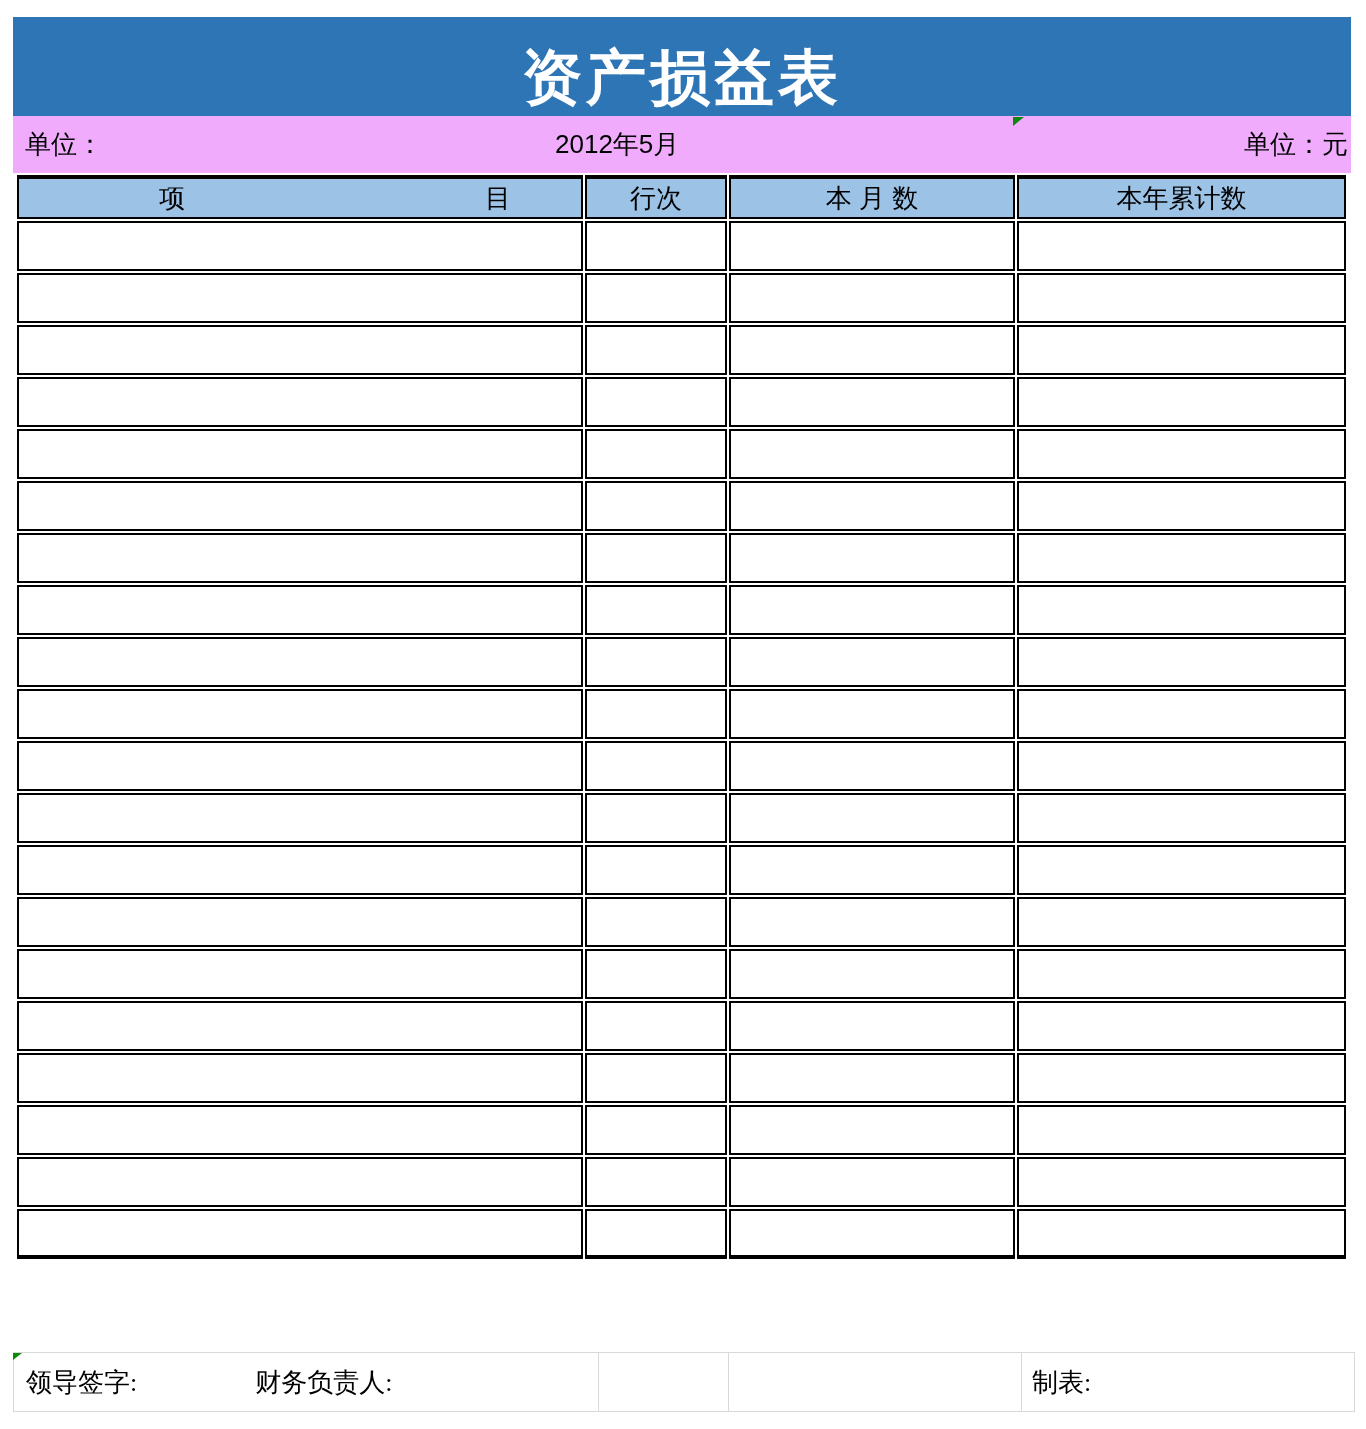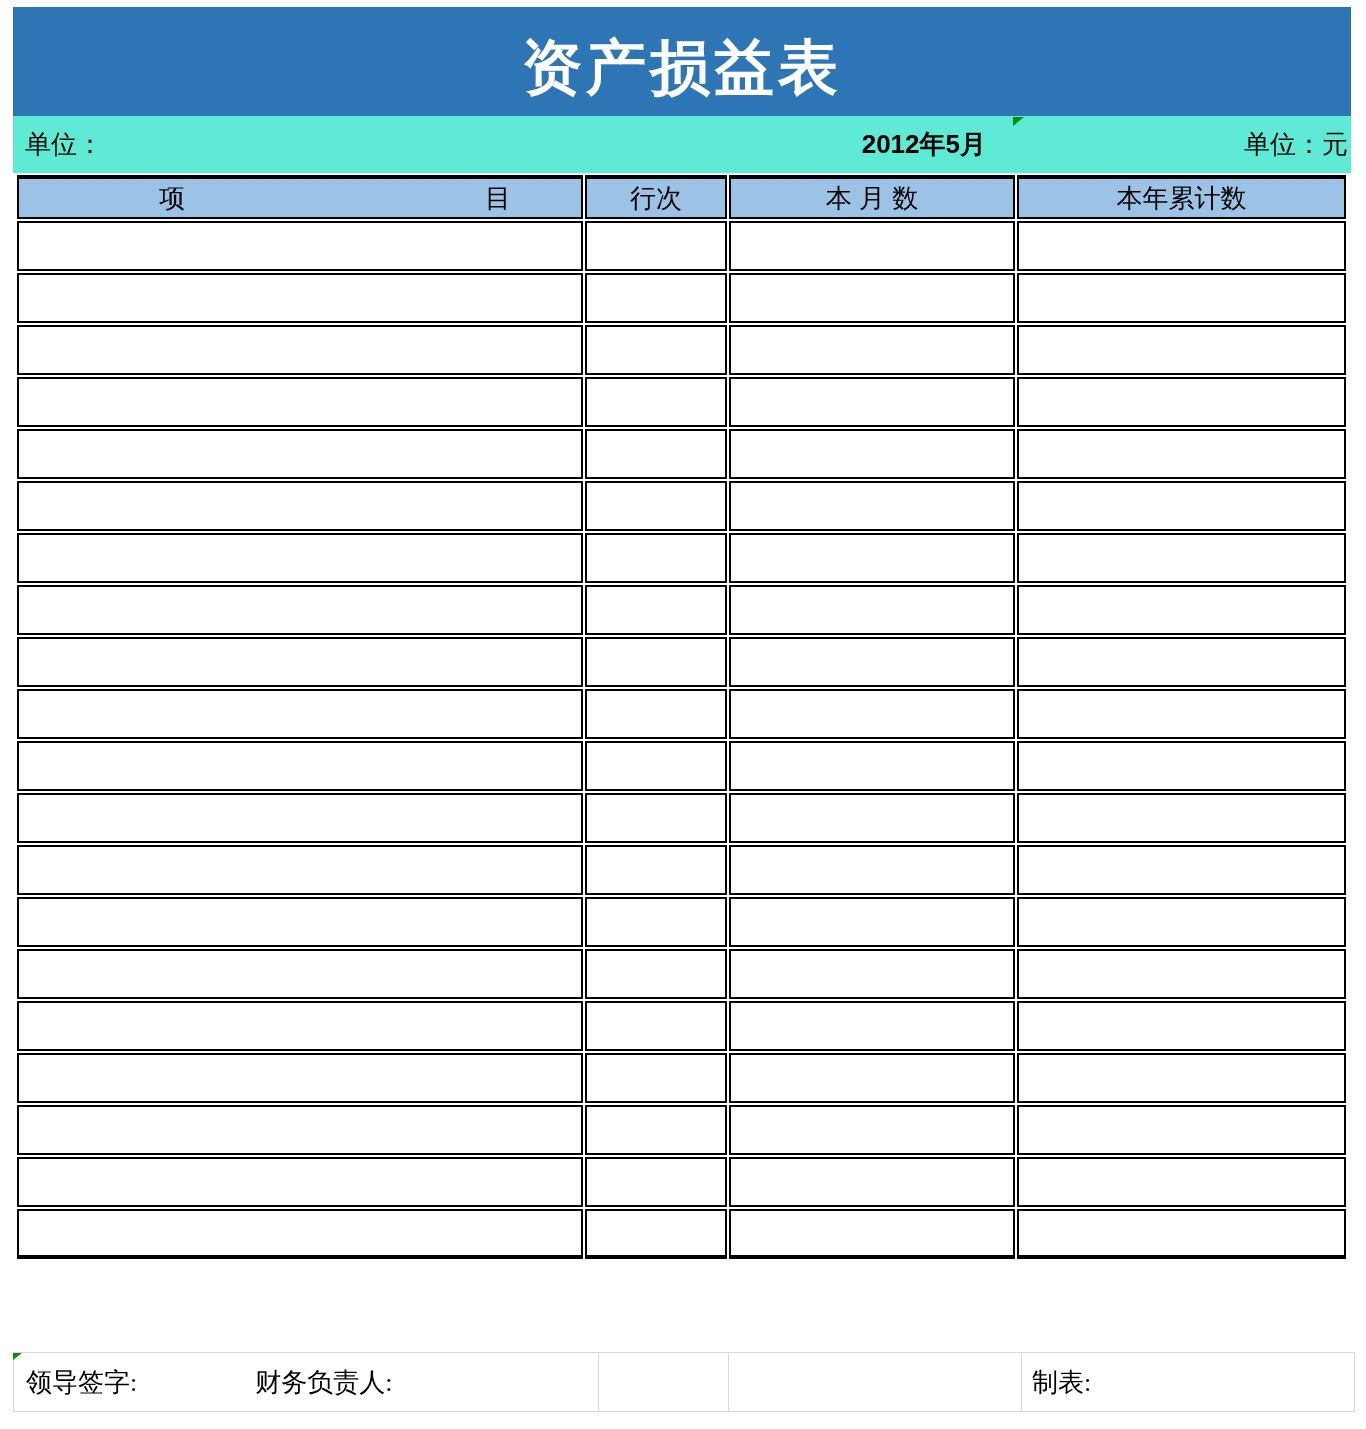--- a/index.html
+++ b/index.html
@@ -8,41 +8,41 @@
     width: 1366px; height: 1429px;
     position: relative;
     background: #ffffff;
     font-family: "Liberation Sans", sans-serif;
     color: #000;
     overflow: hidden;
   }
 
   
   .banner {
-    position: absolute; left: 13px; top: 7px;
+    position: absolute; left: 13px; top: 17px;
     width: 1338px; height: 121px;
     background: #2E75B5;
     display: flex; align-items: center; justify-content: center;
   }
   .banner .title {
     color: #ffffff; font-size: 60px; font-weight: bold;
     letter-spacing: 4px; margin: 0; line-height: 1;
   }
 
   
   .info-bar {
     position: absolute; left: 13px; top: 116px;
     width: 1338px; height: 57px;
-    background: #5eead4;
+    background: #f0abfc;
     display: grid; grid-template-columns: 570px 431px 1fr;
     align-items: center;
     font-size: 26px;
   }
   .info-left  { padding-left: 12px; }
-  .info-center{ text-align: right; transform: translateX(-28px); font-weight: bold; }
+  .info-center{ text-align: left; transform: translateX(-28px); }
   .info-right { text-align: right; padding-right: 3px; }
 
   
   .table-wrap { position: absolute; left: 15px; top: 173px; }
   table.sheet {
     border-collapse: separate;
     border-spacing: 2px;
     table-layout: fixed;
     width: 1333px;
     background: #ffffff;

